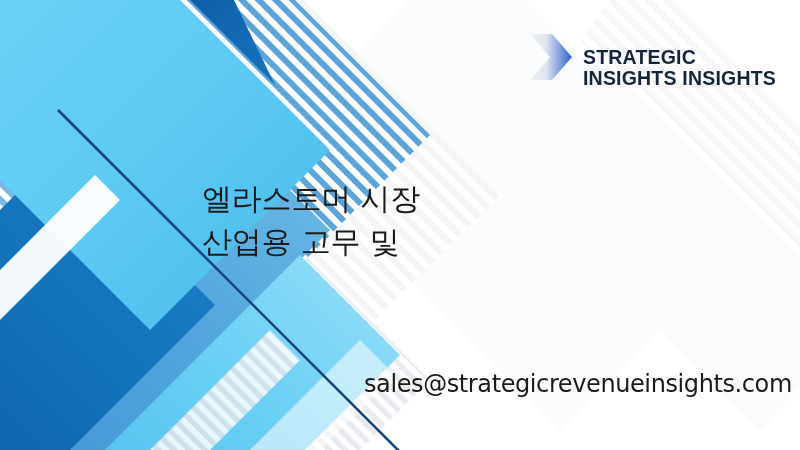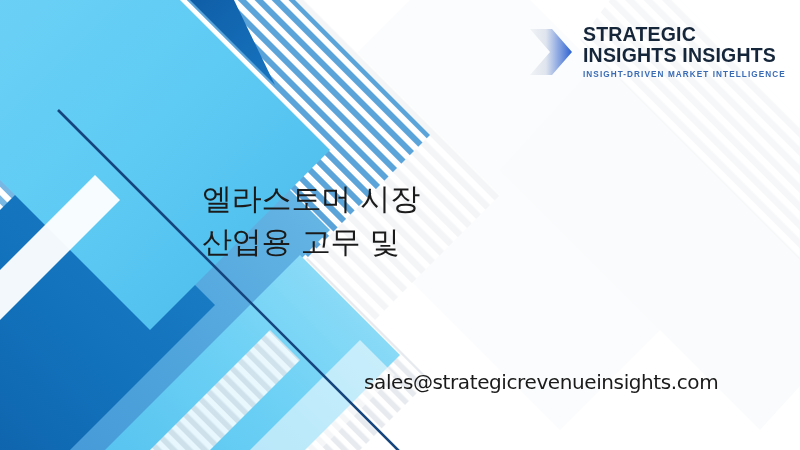--- a/index.html
+++ b/index.html
@@ -38,20 +38,21 @@
   }
   .logo-mark {
     width: 46px;
     height: 50px;
     flex: 0 0 auto;
   }
   .logo-text-wrap {
     display: flex;
     flex-direction: column;
     justify-content: center;
+    margin-top: 23px;
   }
   .logo-line1, .logo-line2 {
     font-family: "Liberation Sans", sans-serif;
     font-weight: bold;
     font-size: 19.5px;
     letter-spacing: 0.2px;
     line-height: 1.08;
     color: #16263a;
     white-space: nowrap;
   }
@@ -79,21 +80,21 @@
     letter-spacing: -0.2px;
   }
   .headline-line { display: block; }
 
   
   .email {
     position: absolute;
     left: 364px;
     top: 370px;
     font-family: "DejaVu Sans", sans-serif;
-    font-size: 20px;
+    font-size: 24px;
     font-weight: 400;
     color: #1b1b1b;
     letter-spacing: -0.4px;
     white-space: nowrap;
   }
 </style>
 </head>
 <body>
 
 <div id="slide">
@@ -191,21 +192,20 @@
     </svg>
   </div>
 
   <div class="logo-block">
     <svg class="logo-mark" viewBox="0 0 46 50">
       <path d="M2 2 L24 2 L44 25 L24 48 L2 48 L22 25 Z" fill="url(#gLogoMark)"></path>
     </svg>
     <div class="logo-text-wrap">
       <span class="logo-line1">STRATEGIC</span>
       <span class="logo-line2">INSIGHTS INSIGHTS</span>
-      <span class="logo-tagline">INSIGHT-DRIVEN MARKET INTELLIGENCE</span>
     </div>
   </div>
 
   <div class="headline">
     <span class="headline-line">엘라스토머 시장</span>
     <span class="headline-line">산업용 고무 및</span>
   </div>
 
   <div class="email">sales@strategicrevenueinsights.com</div>
 

